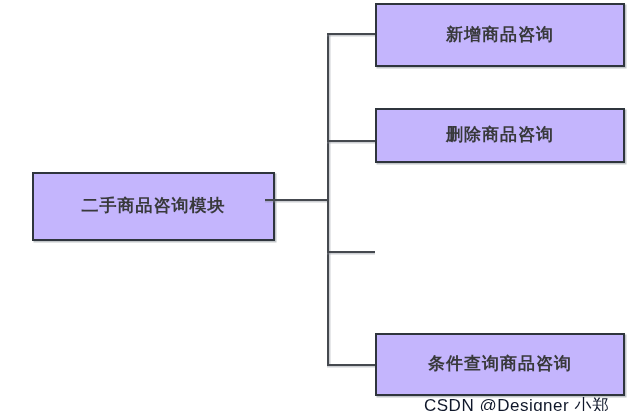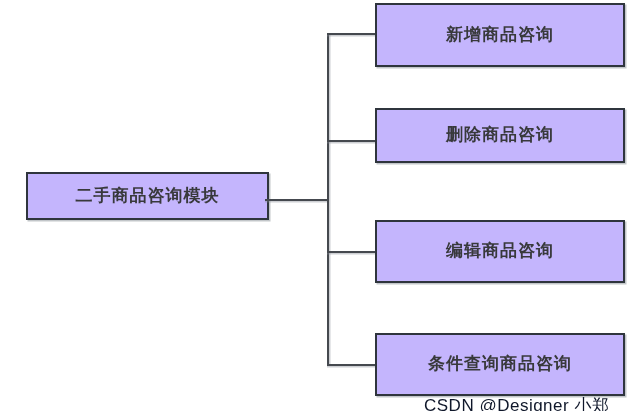--- a/index.html
+++ b/index.html
@@ -61,21 +61,21 @@
     letter-spacing: 0.5px;
     white-space: nowrap;
     pointer-events: none;
   }
 </style>
 </head>
 <body>
 
 <div id="canvas">
 
-  <div class="node node-root" style="left:26px; top:172px; width:243px; height:48px;">
+  <div class="node node-root" style="left:32px; top:172px; width:243px; height:69px;">
     <span class="node-label">二手商品咨询模块</span>
   </div>
 
   <div class="connector h" style="left:265px; top:199px; width:64px;"></div>
 
   <div class="connector v" style="left:327px; top:33px; height:333px;"></div>
 
   <div class="connector h" style="left:327px; top:33px; width:48px;"></div>
 
   <div class="node" style="left:375px; top:3px; width:250px; height:64px;">
@@ -83,23 +83,20 @@
   </div>
 
   <div class="connector h" style="left:327px; top:140px; width:48px;"></div>
 
   <div class="node" style="left:375px; top:108px; width:250px; height:55px;">
     <span class="node-label">删除商品咨询</span>
   </div>
 
   <div class="connector h" style="left:327px; top:251px; width:48px;"></div>
 
-  <div class="node" style="left:375px; top:220px; width:250px; height:63px;">
-    <span class="node-label">编辑商品咨询</span>
-  </div>
 
   <div class="connector h" style="left:327px; top:364px; width:48px;"></div>
 
   <div class="node" style="left:375px; top:333px; width:250px; height:63px;">
     <span class="node-label">条件查询商品咨询</span>
   </div>
 
   <div id="watermark">CSDN @Designer 小郑</div>
 
 </div>

